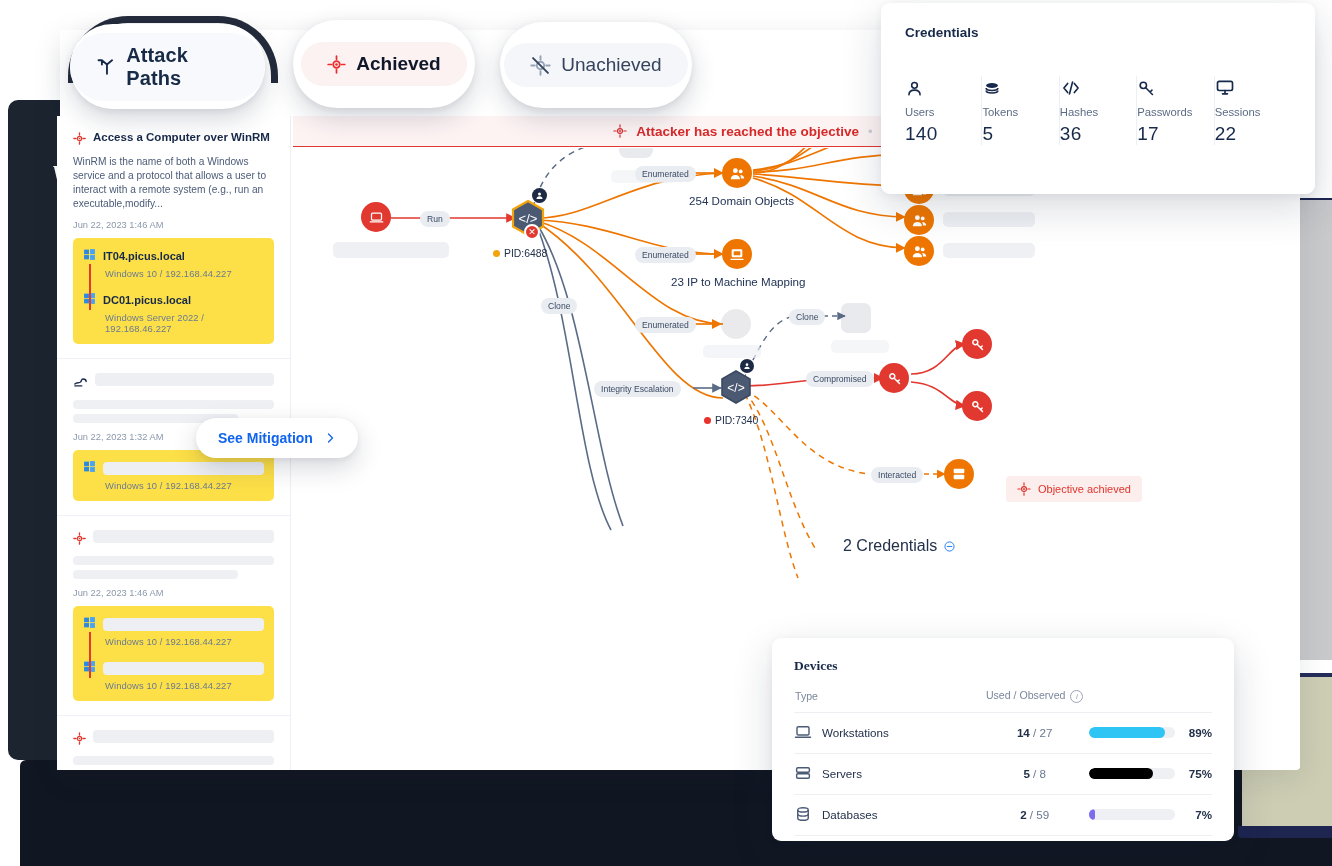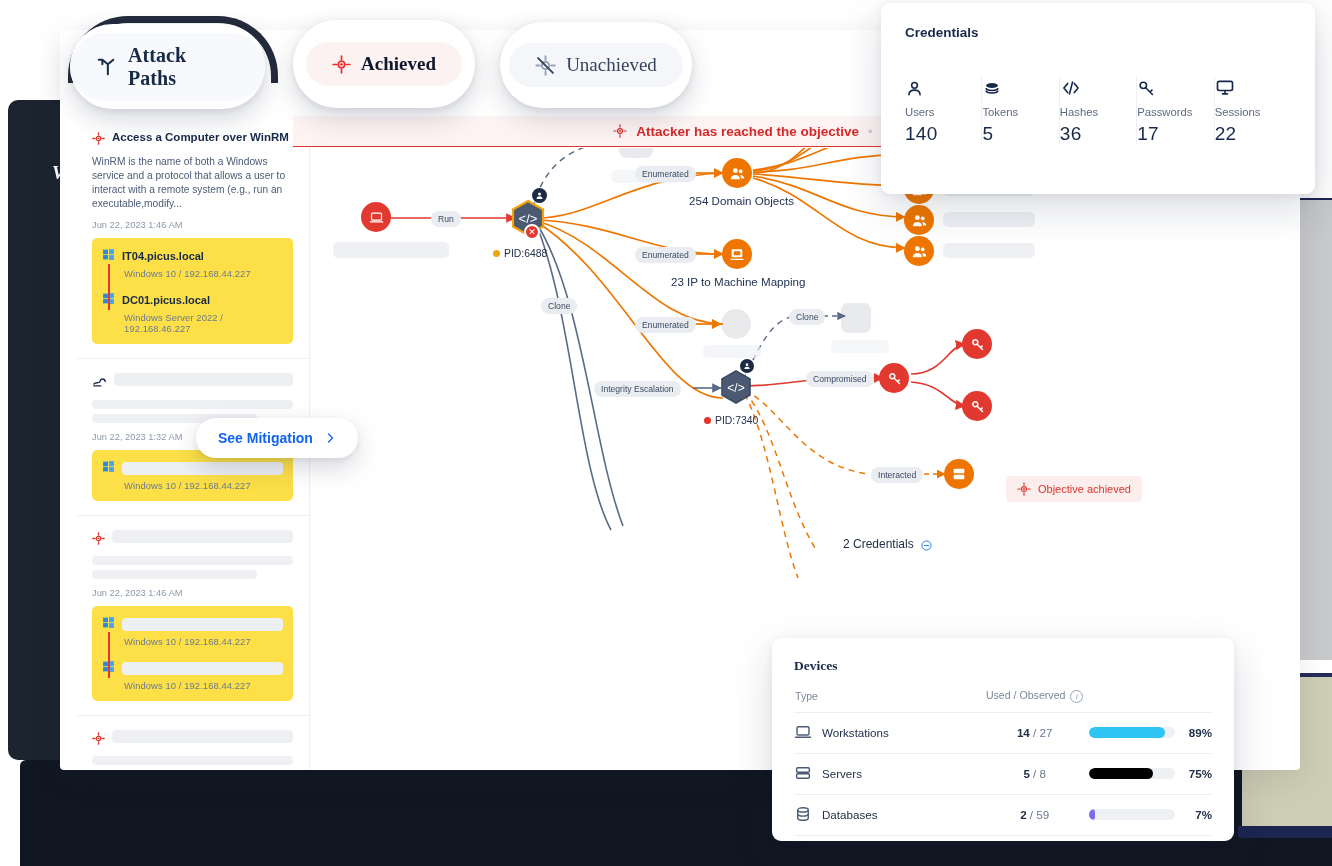--- a/index.html
+++ b/index.html
@@ -56,40 +56,39 @@
   
   #pill-row{position:absolute;left:60px;top:6px;height:110px;width:680px;z-index:40;}
   .pill-shell{
     position:absolute;background:#ffffff;border-radius:60px;
     box-shadow:0 10px 26px rgba(22,32,60,.18), 0 2px 6px rgba(22,32,60,.08);
     display:flex;align-items:center;justify-content:center;
   }
   .pill-inner{
     border-radius:44px;display:flex;align-items:center;gap:10px;
     padding:11px 26px;
-    font-family:Liberation Serif, serif;
   }
   #pill-attack-paths{left:10px;top:18px;width:195px;height:85px;}
   #pill-attack-paths .pill-inner{background:#f7f9fc;}
   #pill-attack-paths .pill-label{color:#172a46;font-size:20px;font-weight:700;letter-spacing:.1px;}
   #pill-achieved{left:233px;top:14px;width:182px;height:88px;}
   #pill-achieved .pill-inner{background:#fdf2f2;}
   #pill-achieved .pill-label{color:#0f172a;font-size:19px;font-weight:600;}
   #pill-unachieved{left:440px;top:16px;width:192px;height:86px;}
   #pill-unachieved .pill-inner{background:#f4f6fa;}
   #pill-unachieved .pill-label{color:#35435c;font-size:19px;font-weight:500;text-align:center;}
   .dark-arc{
     position:absolute;left:8px;top:10px;width:196px;height:60px;
     border:7px solid #242c3c;border-radius:60px 60px 0 0;border-bottom:none;
     z-index:-1;
   }
 
   
   #detail-sidebar{
-    position:absolute;left:76px;top:116px;width:233px;height:654px;
+    position:absolute;left:57px;top:116px;width:233px;height:654px;
     background:#ffffff;border-right:1px solid #eceff3;overflow:hidden;
   }
   .entry{padding:14px 16px 0 16px;position:relative;}
   .entry + .entry{border-top:1px solid #eef1f5;margin-top:14px;}
   .entry-head{display:flex;gap:7px;align-items:flex-start;}
   .entry-title{
     color:#17294a;font-size:11.5px;font-weight:700;line-height:15px;
   }
   .entry-desc{
     color:#4b5b76;font-size:10.2px;line-height:14px;margin-top:6px;
@@ -154,22 +153,22 @@
   .ghost{opacity:.12;}
   .ghost-bar{position:absolute;background:#eef0f4;border-radius:5px;}
 
   #objective-achieved-badge{
     position:absolute;background:#fdeeee;border-radius:4px;
     padding:6px 11px;display:flex;align-items:center;gap:7px;
   }
   #objective-achieved-badge .txt{color:#e0342b;font-size:11px;}
 
   #credentials-count{
-    position:absolute;color:#22304a;font-size:12px;display:flex;
-    align-items:flex-end;gap:7px;white-space:nowrap;
+    position:absolute;color:#22304a;font-size:16px;display:flex;
+    align-items:center;gap:7px;white-space:nowrap;
   }
 
   
   #credentials-card{
     position:absolute;left:881px;top:3px;width:434px;height:191px;
     background:#ffffff;border-radius:9px;z-index:50;
     box-shadow:0 14px 40px rgba(20,30,55,.16), 0 2px 8px rgba(20,30,55,.06);
     padding:22px 24px;box-sizing:border-box;
   }
   #credentials-card .card-title{color:#17294a;font-size:13.5px;font-weight:700;}
@@ -297,21 +296,21 @@
     <div class="ghost-bar" style="left:318px;top:22px;width:66px;height:13px;opacity:.6;"></div>
 
     <div class="circ" style="left:68px;top:54px;width:30px;height:30px;background:#e1382f;">
       <svg width="15" height="15" viewBox="0 0 24 24">
         <rect x="4" y="5" width="16" height="11" rx="1.6" fill="none" stroke="#fff" stroke-width="2"></rect>
         <path d="M2 19h20" stroke="#fff" stroke-width="2" stroke-linecap="round"></path>
       </svg>
     </div>
     <div class="ghost-bar" style="left:40px;top:94px;width:116px;height:16px;"></div>
 
-    <div class="edge-chip" style="left:138px;top:63px;">Run</div>
+    <div class="edge-chip" style="left:127px;top:63px;">Run</div>
 
     <div style="position:absolute;left:218px;top:52px;width:34px;height:36px;">
       <svg width="34" height="36" viewBox="0 0 34 36">
         <polygon points="17,1 32,9.5 32,26.5 17,35 2,26.5 2,9.5" fill="#4b5a72" stroke="#f2a40d" stroke-width="2.2"></polygon>
         <text x="17" y="23" font-size="13" fill="#fff" text-anchor="middle" font-family="Liberation Sans, sans-serif">&lt;/&gt;</text>
       </svg>
     </div>
     <div class="circ" style="left:239px;top:40px;width:15px;height:15px;background:#1c2a45;">
       <svg width="9" height="9" viewBox="0 0 24 24">
           <circle cx="12" cy="8" r="4" fill="#fff"></circle>

